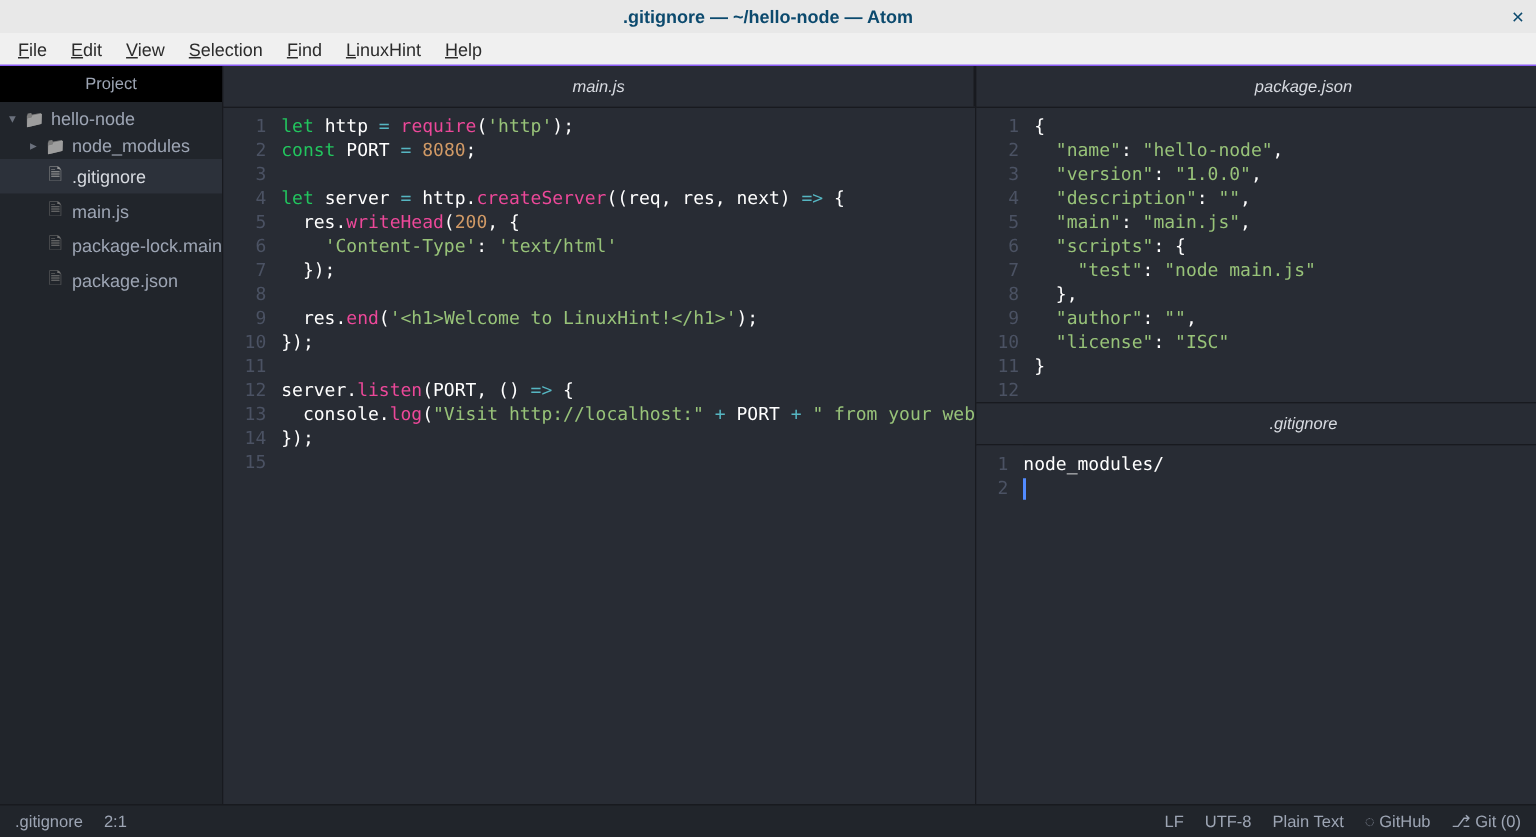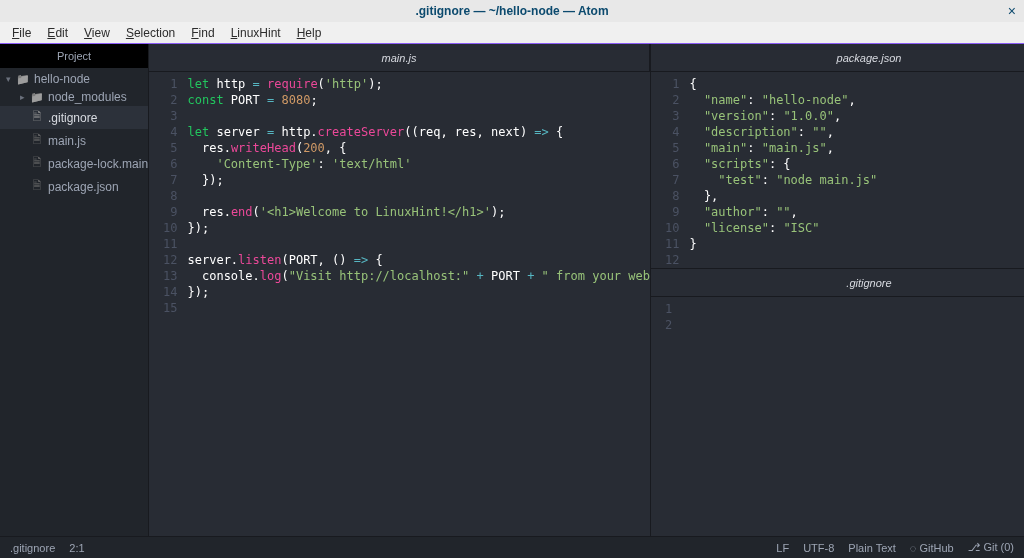--- a/index.html
+++ b/index.html
@@ -296,20 +296,21 @@
         <div class="tabbar">
           <div class="tab active">
             <span>.gitignore</span>
           </div>
         </div>
         <div class="editor" id="ed-rb">
             <div class="gutter">
               <div>1</div>
               <div>2</div>
             </div>
+            <div class="code"><div><span class="c">node_modules/</span></div><div><span class="cursor"></span></div></div>
           </div>
       </div>
     </div>
   </div>
 </div>
 
 <div class="statusbar">
   <div class="sb-left">
     <span class="sb-item">.gitignore</span>
     <span class="sb-item">2:1</span>

